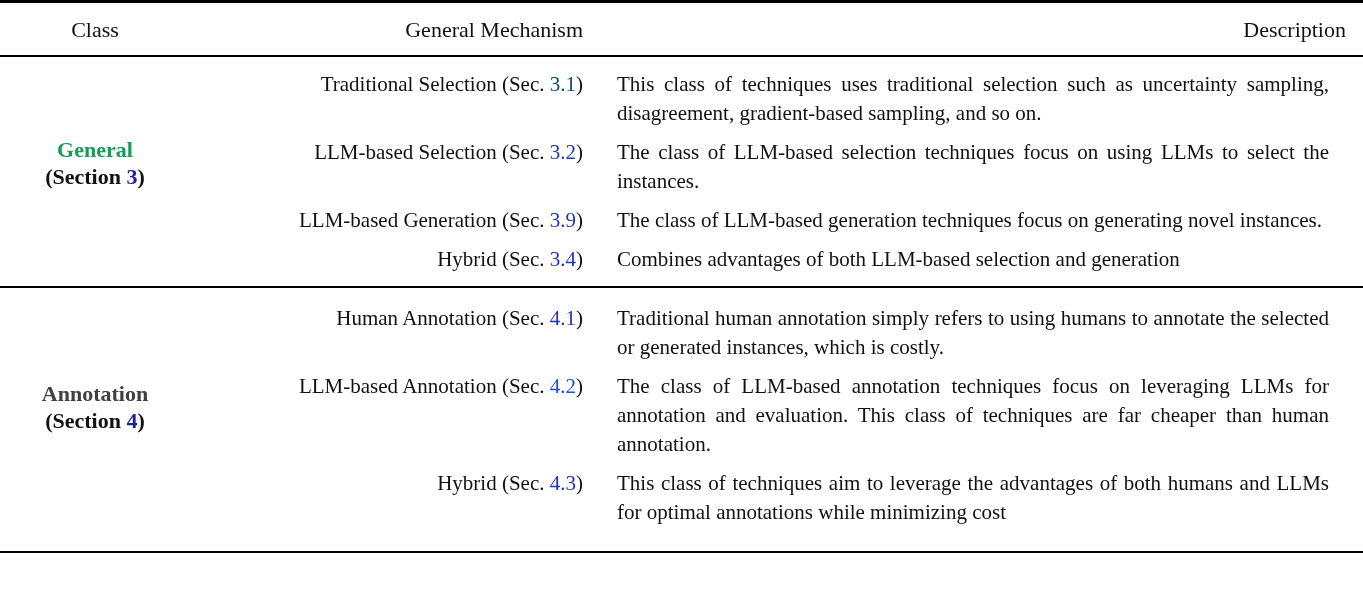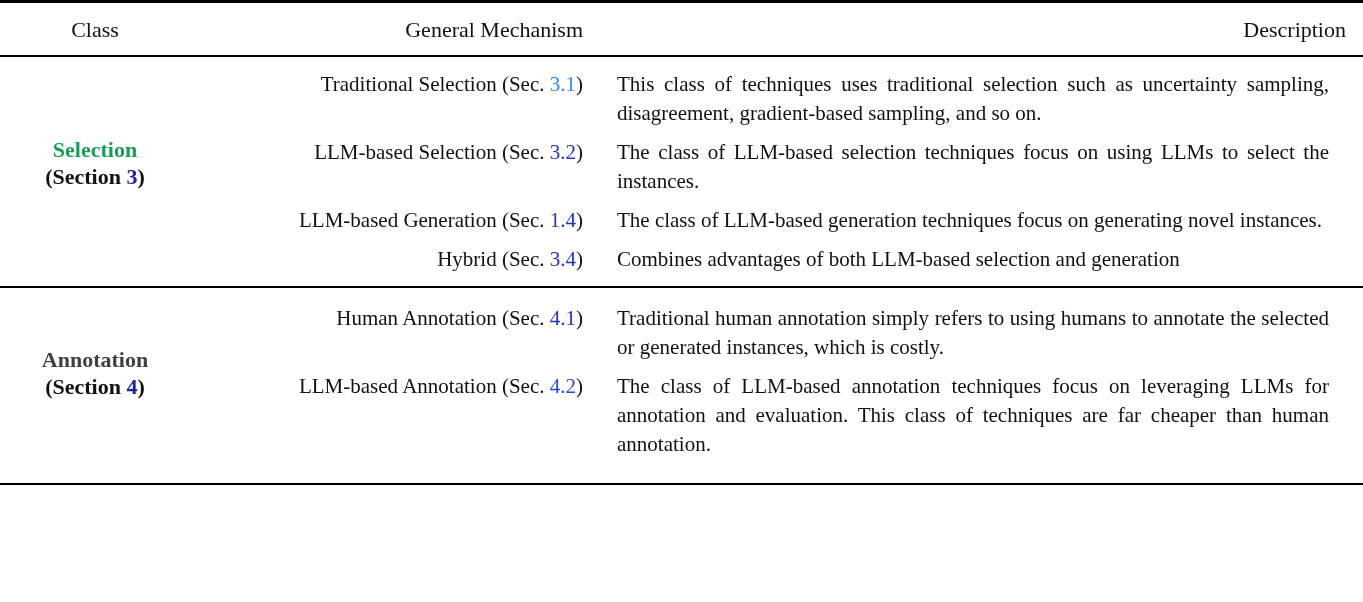--- a/index.html
+++ b/index.html
@@ -93,37 +93,37 @@
   <div class="header-row">
     <div class="header-class">Class</div>
     <div class="header-mech">General Mechanism</div>
     <div class="header-desc">Description</div>
   </div>
 
   <hr class="rule-mid">
 
   <div class="group group--querying">
     <div class="class-cell">
-      <div class="class-name" style="color: rgb(23, 156, 88);">Selection</div>
+      <div class="class-name" style="color: rgb(23, 156, 88);">General</div>
       <div class="class-section"><span>(Section </span><a class="ref" style="color: rgb(29, 34, 163);">3</a><span>)</span></div>
     </div>
     <div class="rows">
 
       <div class="body-row">
-        <div class="mech-cell"><span>Traditional Selection (Sec. </span><a class="ref" style="color: #3b82f6;">3.1</a><span>)</span></div>
+        <div class="mech-cell"><span>Traditional Selection (Sec. </span><a class="ref" style="color: #0c4a6e;">3.1</a><span>)</span></div>
         <div class="desc-cell">This class of techniques uses traditional selection such as uncertainty sampling, disagreement, gradient-based sampling, and so on.</div>
       </div>
 
       <div class="body-row">
         <div class="mech-cell"><span>LLM-based Selection (Sec. </span><a class="ref" style="color: rgb(35, 53, 187);">3.2</a><span>)</span></div>
         <div class="desc-cell">The class of LLM-based selection techniques focus on using LLMs to select the instances.</div>
       </div>
 
       <div class="body-row">
-        <div class="mech-cell"><span>LLM-based Generation (Sec. </span><a class="ref" style="color: rgb(35, 53, 187);">1.4</a><span>)</span></div>
+        <div class="mech-cell"><span>LLM-based Generation (Sec. </span><a class="ref" style="color: rgb(35, 53, 187);">3.9</a><span>)</span></div>
         <div class="desc-cell">The class of LLM-based generation techniques focus on generating novel instances.</div>
       </div>
 
       <div class="body-row">
         <div class="mech-cell"><span>Hybrid (Sec. </span><a class="ref" style="color: rgb(35, 53, 187);">3.4</a><span>)</span></div>
         <div class="desc-cell">Combines advantages of both LLM-based selection and generation</div>
       </div>
 
     </div>
   </div>
@@ -140,19 +140,23 @@
       <div class="body-row">
         <div class="mech-cell"><span>Human Annotation (Sec. </span><a class="ref" style="color: rgb(35, 53, 187);">4.1</a><span>)</span></div>
         <div class="desc-cell">Traditional human annotation simply refers to using humans to annotate the selected or generated instances, which is costly.</div>
       </div>
 
       <div class="body-row">
         <div class="mech-cell"><span>LLM-based Annotation (Sec. </span><a class="ref" style="color: #1d4ed8;">4.2</a><span>)</span></div>
         <div class="desc-cell">The class of LLM-based annotation techniques focus on leveraging LLMs for annotation and evaluation. This class of techniques are far cheaper than human annotation.</div>
       </div>
 
+      <div class="body-row">
+        <div class="mech-cell"><span>Hybrid (Sec. </span><a class="ref" style="color: rgb(35, 53, 187);">4.3</a><span>)</span></div>
+        <div class="desc-cell">This class of techniques aim to leverage the advantages of both humans and LLMs for optimal annotations while minimizing cost</div>
+      </div>
 
     </div>
   </div>
 
   <hr class="rule-mid">
 
 </div>
 
 </body></html>

